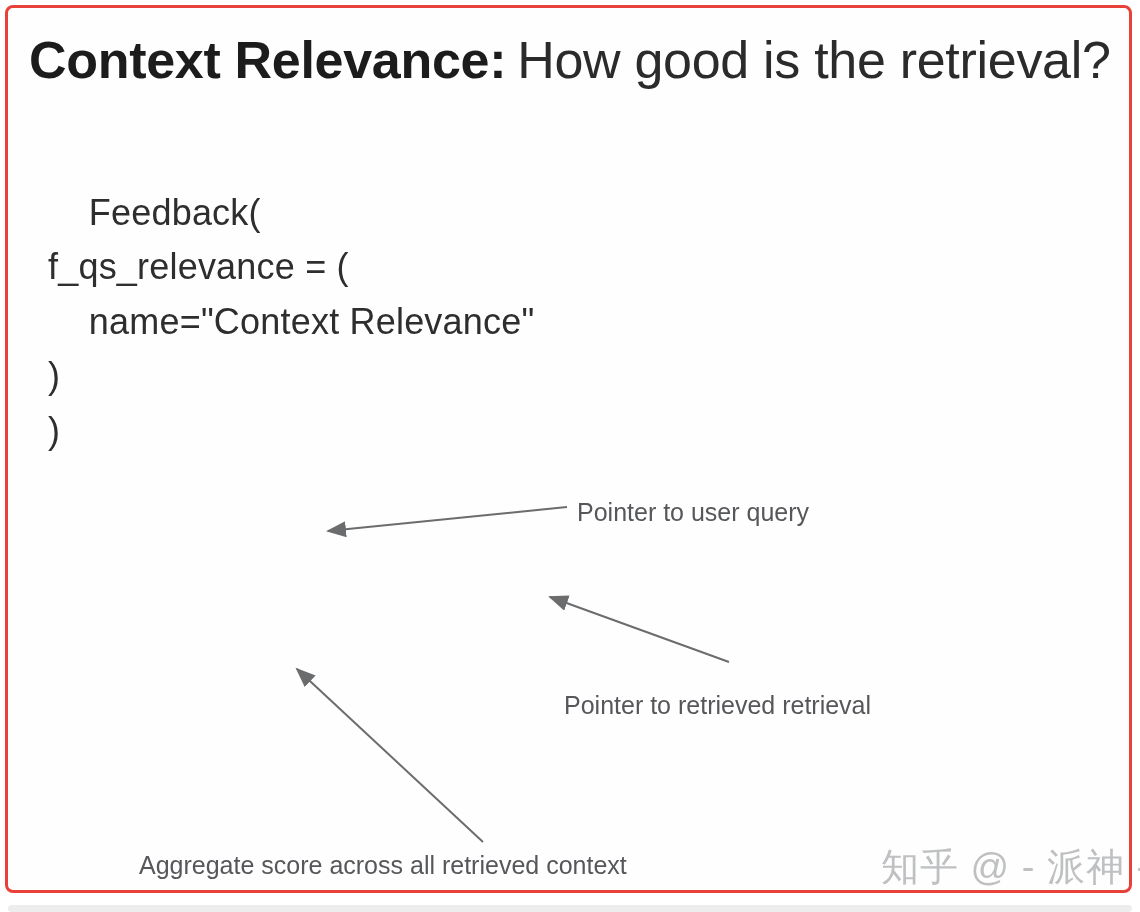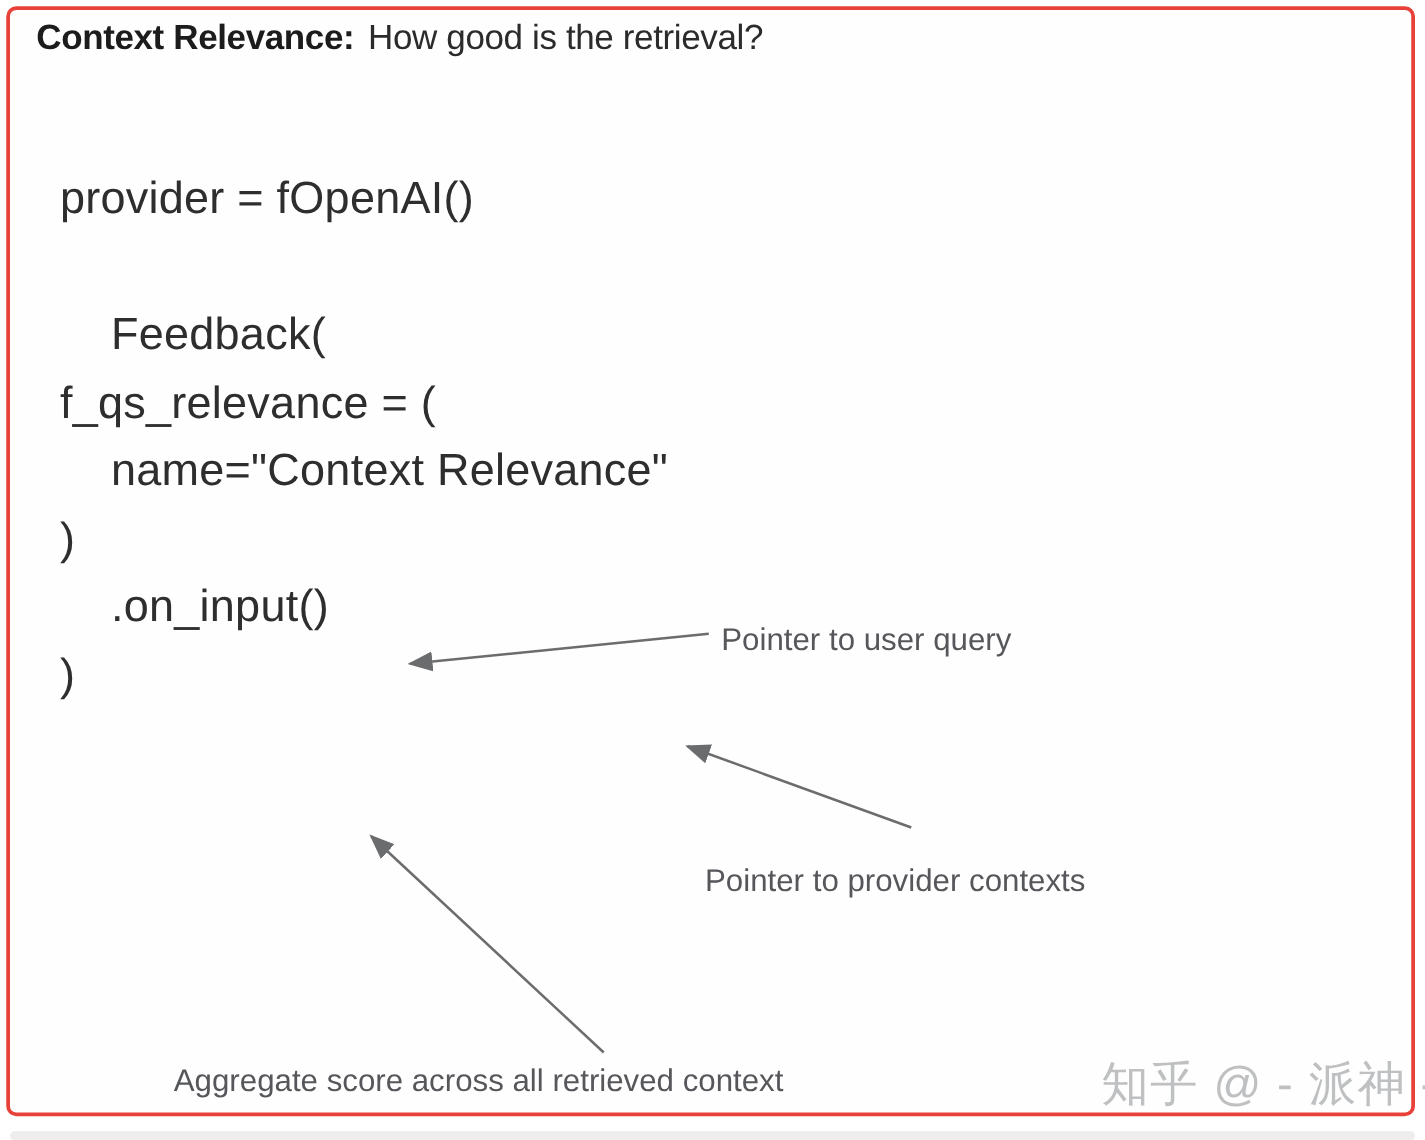--- a/index.html
+++ b/index.html
@@ -21,22 +21,22 @@
     width: 1127px;
     height: 888px;
     box-sizing: border-box;
     border: 3px solid var(--accent_red, #e8413a);
     border-radius: 8px;
     background: #fefefe;
   }
   .slide-title {
     position: absolute;
     left: 29px;
-    top: 12px;
-    font-size: 28px;
+    top: 28px;
+    font-size: 52px;
     line-height: 1.25;
     letter-spacing: -0.3px;
     color: var(--code_text, #222222);
     white-space: nowrap;
   }
   .slide-title .t-bold {
     font-weight: 700;
     color: #1c1c1c;
   }
   .slide-title .t-reg {
@@ -99,34 +99,32 @@
 </head>
 <body style="--accent_red: #e8413a; --code_text: #2e2e2e; --annotation_text: #56575a; --arrow: #6b6c6e; --watermark: #bfc0c2;">
 
 <div class="slide-frame"></div>
 
 <div class="slide-title">
   <span class="t-bold">Context Relevance:</span><span class="t-reg">How good is the retrieval?</span>
 </div>
 
 <div class="code-block">
-  <div class="code-line">provider = fOpenAI()</div>
   <div class="code-line"></div>
   <div class="code-line">    Feedback(</div>
   <div class="code-line">f_qs_relevance = (</div>
   <div class="code-line">    name="Context Relevance"</div>
   <div class="code-line">)</div>
-  <div class="code-line">    .on_input()</div>
   <div class="code-line">)</div>
 </div>
 
 <div class="annotation ann-user-query">Pointer to user query</div>
 
 <div class="annotation ann-contexts">
-  <div>Pointer to provider contexts</div>
+  <div>Pointer to retrieved retrieval</div>
 </div>
 
 <div class="annotation ann-aggregate">Aggregate score across all retrieved context</div>
 
 <svg class="arrows-overlay" viewBox="0 0 1140 912" xmlns="http://www.w3.org/2000/svg">
   <defs>
     <marker id="ah" markerWidth="11" markerHeight="9" refX="9" refY="4" orient="auto">
       <path d="M0,0 L10,4 L0,8 Z" style="fill: var(--arrow, #6b6c6e);"></path>
     </marker>
   </defs>

